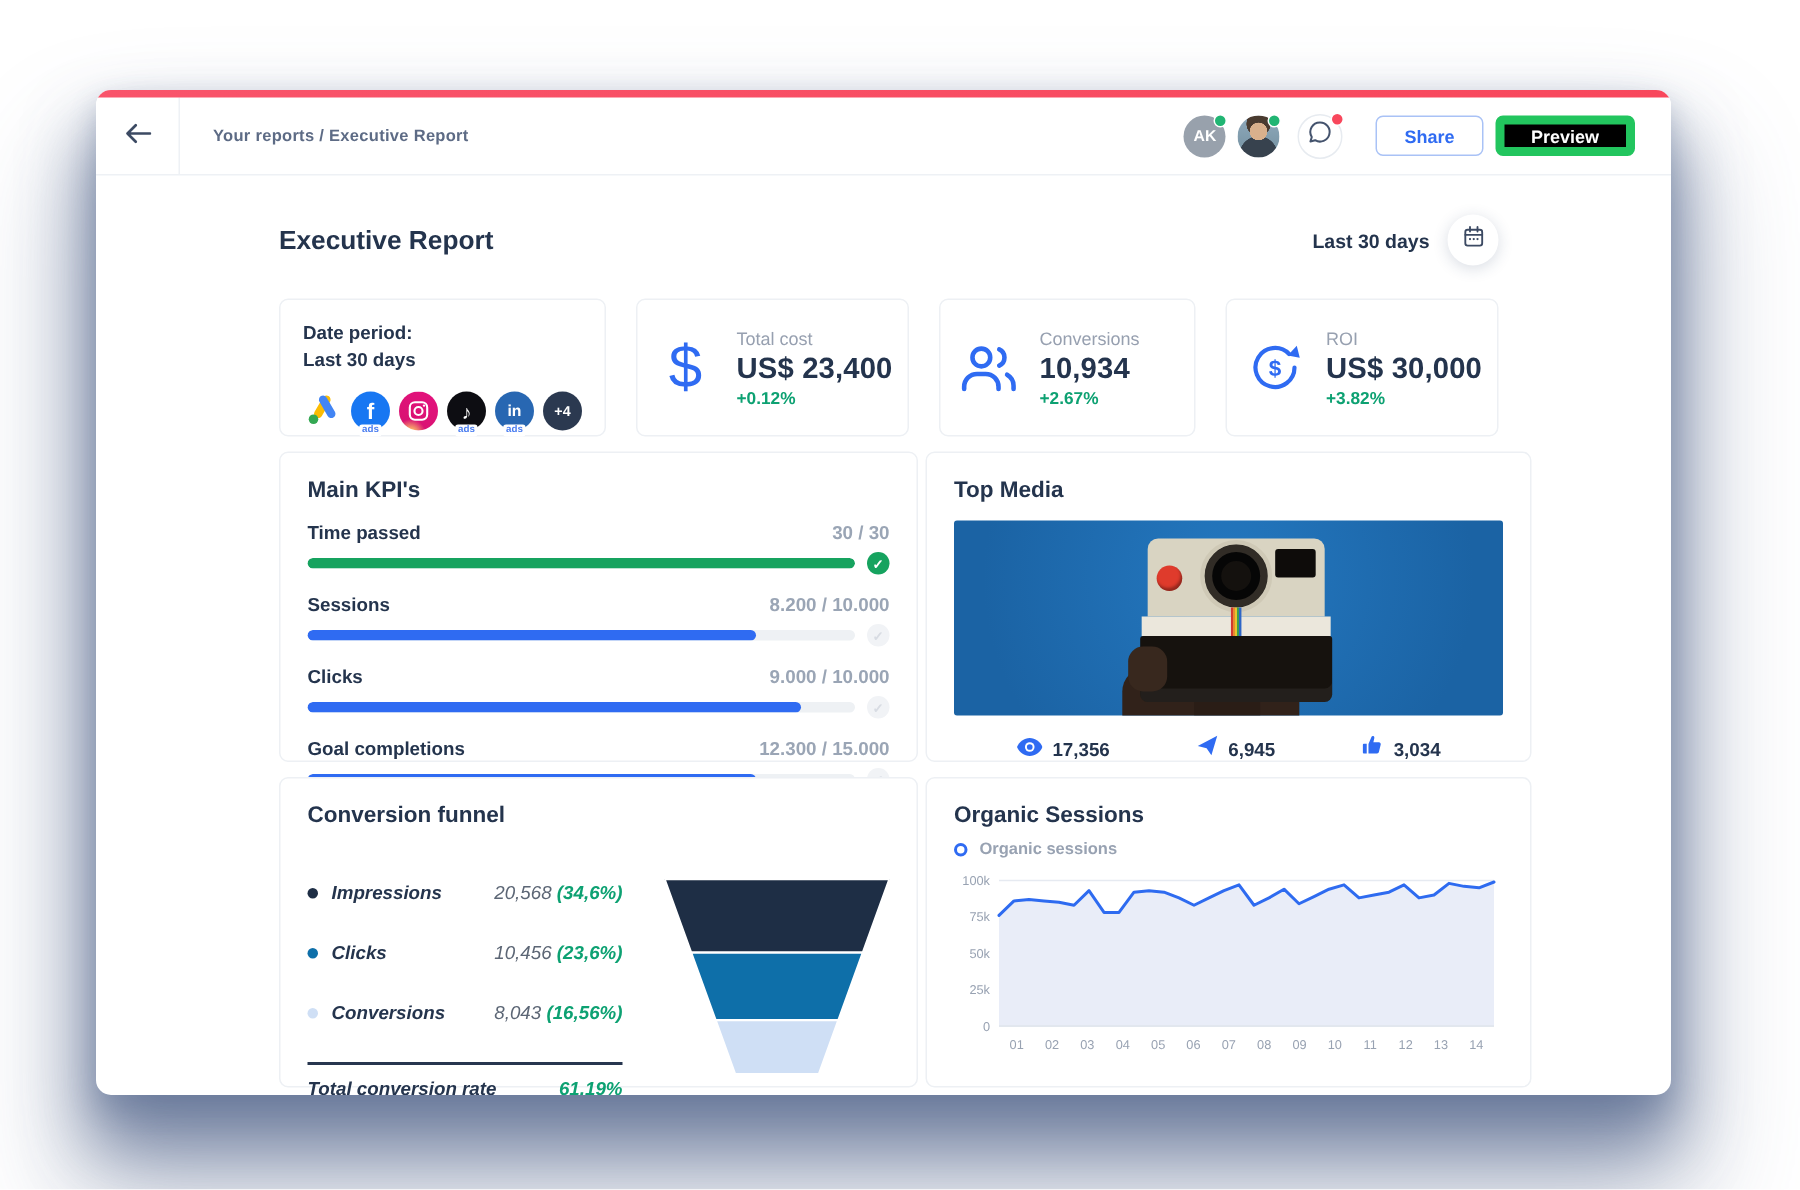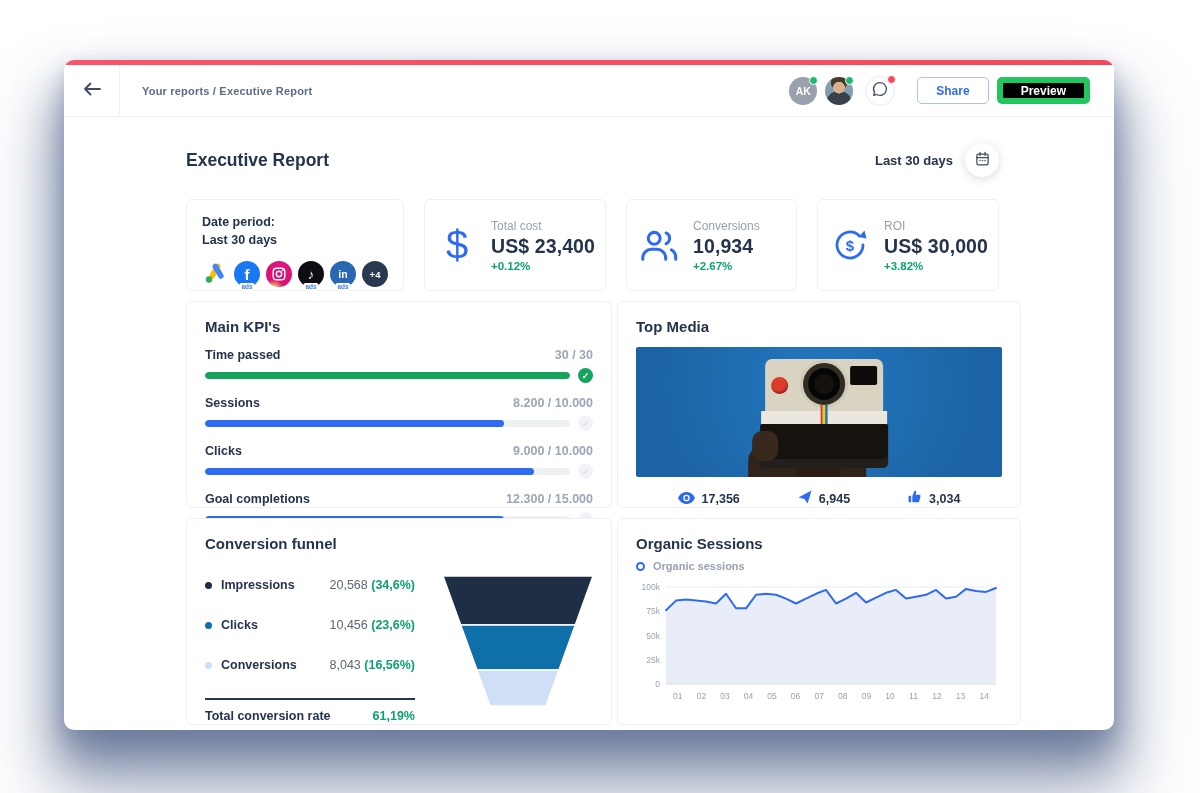--- a/index.html
+++ b/index.html
@@ -106,21 +106,21 @@
     background:linear-gradient(90deg,#d23a2e 0 20%, #e78a2e 20% 40%, #e7c52e 40% 60%, #3f9e4d 60% 80%, #2e66c7 80% 100%); }
   .cam-bottom { position:absolute; top:65px; left:0; right:0; height:44px; background:#16120e; border-radius:2px 2px 5px 5px;
     box-shadow: inset 0 -9px 0 rgba(255,255,255,.06); }
   .fingers { position:absolute; top:72px; left:-8px; width:26px; height:30px; background:#38281e; border-radius:10px; }
 
   .media-stats { display:flex; justify-content:center; gap:58px; margin-top:13px; }
   .stat { display:flex; align-items:center; gap:7px; }
   .stat-value { font-size:12.5px; font-weight:700; color:#24344d; }
 
   
-  .funnel-body { display:flex; margin-top:26px; }
+  .funnel-body { display:flex; margin-top:36px;font-style:italic; }
   .funnel-left { width:210px; flex:0 0 210px; }
   .funnel-row { display:flex; align-items:center; margin-bottom:26px; }
   .bullet { width:7px; height:7px; border-radius:50%; margin-right:9px; flex:0 0 auto; }
   .funnel-label { font-size:12.5px; font-weight:700; color:#24344d; }
   .funnel-val { margin-left:auto; font-size:12.5px; font-weight:500; color:#5c6675; }
   .funnel-pct { font-weight:700; color:#0da172; }
   .funnel-divider { border:none; border-top:2px solid #27364f; margin:2px 0 9px; }
   .funnel-total { display:flex; justify-content:space-between; align-items:baseline; }
   .funnel-total-label { font-size:12.5px; font-weight:700; color:#24344d; }
   .funnel-total-value { font-size:12.5px; font-weight:700; color:#0da172; }

